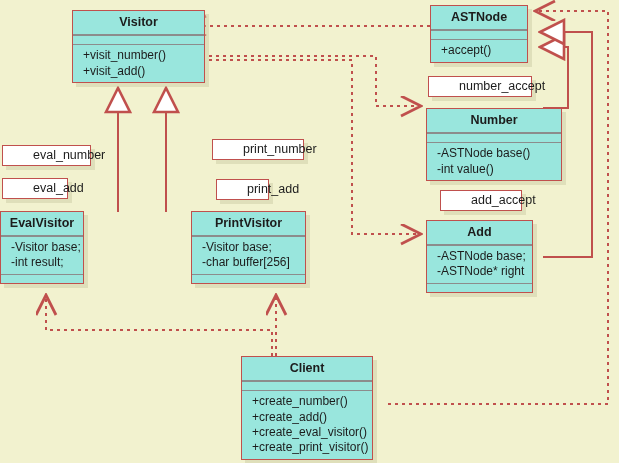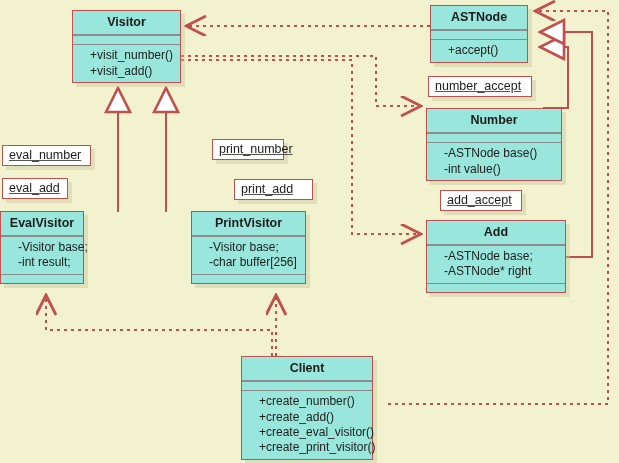--- a/index.html
+++ b/index.html
@@ -44,21 +44,21 @@
     padding: 4px 6px 5px 6px;
     line-height: 1.15;
     white-space: nowrap;
   }
   .uml-sep {
     height: 1.5px;
     background: #8c8c8c;
     margin: 0;
   }
   .uml-compartment {
-    padding: 3px 5px 3px 17px;
+    padding: 3px 5px 3px 10px;
     font-size: 12px;
     color: #1c1c1c;
     line-height: 1.28;
     white-space: nowrap;
   }
   .uml-compartment.empty {
     height: 8px;
     padding: 0;
   }
   .uml-compartment div {
@@ -71,22 +71,22 @@
     background: #ffffff;
     border: 1.5px solid #c0504d;
     box-shadow: 4px 4px 0 rgba(200,200,160,0.45);
     font-size: 12.5px;
     color: #1c1c1c;
     padding: 2px 6px 3px 6px;
     white-space: nowrap;
     z-index: 6;
   }
   .note-label span {
-    text-decoration: underline;
     text-decoration-color: #555;
+    margin-left: 24px;
   }
 </style>
 </head>
 <body>
 
 <div id="canvas">
 
   <svg id="wires" viewBox="0 0 619 463">
     <defs>
       <marker id="openArrow" markerWidth="12" markerHeight="12" refX="10" refY="5" orient="auto">
@@ -131,21 +131,21 @@
 
     <g>
       <path d="M276,356 L276,297" fill="none" stroke="#c0504d" stroke-width="2" stroke-dasharray="3,4" marker-end="url(#openArrow)"></path>
     </g>
 
     <g>
       <path d="M388,404 L608,404 L608,11 L537,11" fill="none" stroke="#c0504d" stroke-width="2" stroke-dasharray="3,4" marker-end="url(#openArrow)"></path>
     </g>
   </svg>
 
-  <div class="uml-class" style="left:72px; top:10px; width:109px;">
+  <div class="uml-class" style="left:72px; top:10px; width:133px;">
     <div class="uml-title">Visitor</div>
     <div class="uml-sep"></div>
     <div class="uml-compartment empty"></div>
     <div class="uml-sep"></div>
     <div class="uml-compartment">
       <div>+visit_number()</div>
       <div>+visit_add()</div>
     </div>
   </div>
 
@@ -163,21 +163,21 @@
     <div class="uml-title">Number</div>
     <div class="uml-sep"></div>
     <div class="uml-compartment empty"></div>
     <div class="uml-sep"></div>
     <div class="uml-compartment">
       <div>-ASTNode base()</div>
       <div>-int value()</div>
     </div>
   </div>
 
-  <div class="uml-class" style="left:426px; top:220px; width:140px;">
+  <div class="uml-class" style="left:426px; top:220px; width:107px;">
     <div class="uml-title">Add</div>
     <div class="uml-sep"></div>
     <div class="uml-compartment">
       <div>-ASTNode base;</div>
       <div>-ASTNode* right</div>
     </div>
     <div class="uml-sep"></div>
     <div class="uml-compartment empty"></div>
   </div>
 
@@ -217,25 +217,25 @@
   </div>
 
   <div class="note-label" style="left:2px; top:145px; width:89px;">
     <span>eval_number</span>
   </div>
 
   <div class="note-label" style="left:2px; top:178px; width:66px;">
     <span>eval_add</span>
   </div>
 
-  <div class="note-label" style="left:212px; top:139px; width:72px;">
+  <div class="note-label" style="left:212px; top:139px; width:92px;">
     <span>print_number</span>
   </div>
 
-  <div class="note-label" style="left:234px; top:179px; width:79px;">
+  <div class="note-label" style="left:216px; top:179px; width:53px;">
     <span>print_add</span>
   </div>
 
   <div class="note-label" style="left:428px; top:76px; width:104px;">
     <span>number_accept</span>
   </div>
 
   <div class="note-label" style="left:440px; top:190px; width:82px;">
     <span>add_accept</span>
   </div>

